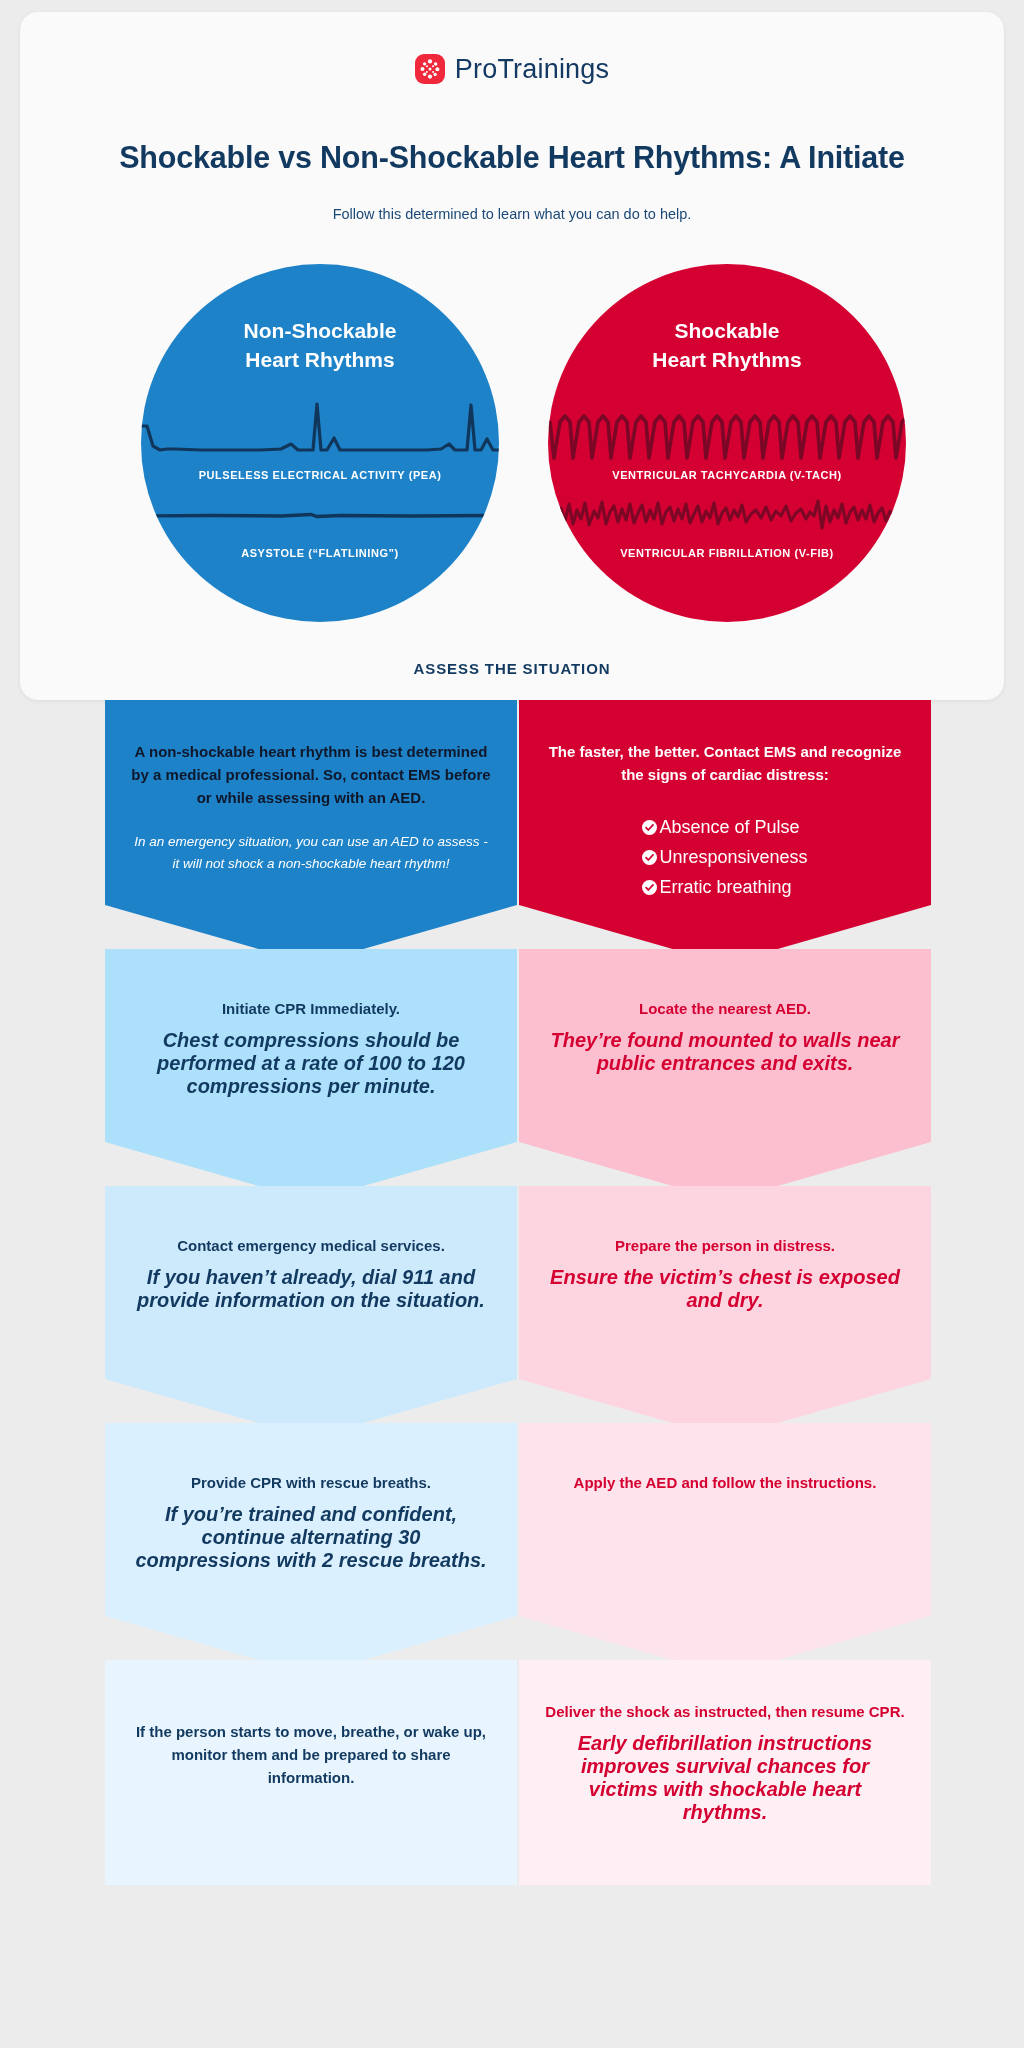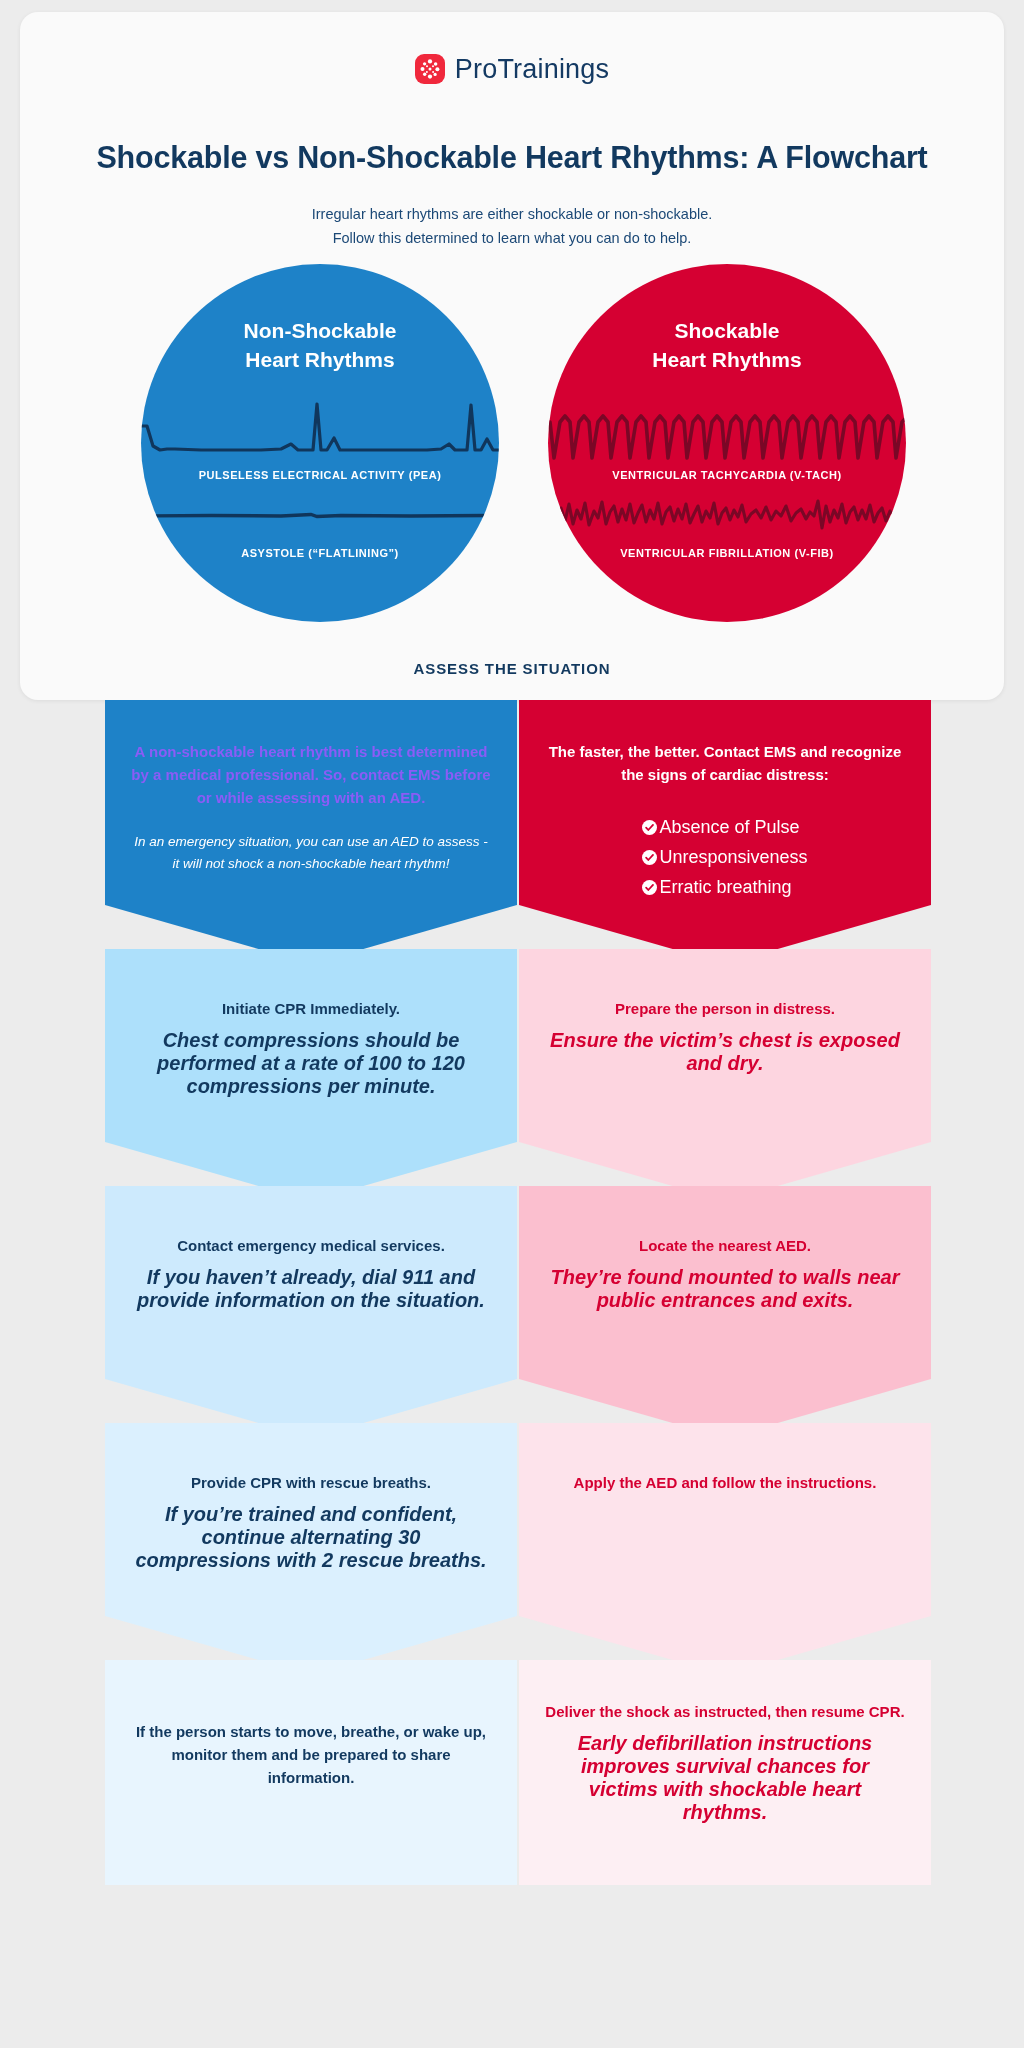--- a/index.html
+++ b/index.html
@@ -139,24 +139,23 @@
             <circle cx="12.0" cy="12.2" r="1.0"></circle>
             <circle cx="18.0" cy="12.2" r="1.0"></circle>
             <circle cx="18.1" cy="17.9" r="1.0"></circle>
             <circle cx="11.9" cy="17.9" r="1.0"></circle>
           </g>
         </svg>
       </span>
       <span class="logo-word">ProTrainings</span>
     </div>
 
-    <div class="headline">Shockable vs Non-Shockable Heart Rhythms: A Flowchart</div>
+    <div class="headline">Shockable vs Non-Shockable Heart Rhythms: A Initiate</div>
 
     <div class="subline">
-      <div>Irregular heart rhythms are either shockable or non-shockable.</div>
       <div>Follow this determined to learn what you can do to help.</div>
     </div>
 
     <div class="circle circle-blue">
       <div class="circle-title">
         <div>Non-Shockable</div>
         <div>Heart Rhythms</div>
       </div>
 
       <div class="wave-slot w1">
@@ -217,21 +216,21 @@
 
     <div class="col col-left">
 
       <div class="step" style="height:264px;padding-top:40px;">
         <div class="sbg">
           <svg viewBox="0 0 412 264" preserveAspectRatio="none">
               <path d="M0,0 H412 V205 L206,264 L0,205 Z" fill="#1e82c8"></path>
             </svg>
         </div>
         <div class="content">
-          <div class="s-head" style="color:#8b5cf6">A non-shockable heart rhythm is best determined by a medical professional. So, contact EMS before or while assessing with an AED.</div>
+          <div class="s-head" style="color:#0f172a">A non-shockable heart rhythm is best determined by a medical professional. So, contact EMS before or while assessing with an AED.</div>
           <div class="s-note" style="color:#ffffff;margin-top:22px">In an emergency situation, you can use an AED to assess - it will not shock a non-shockable heart rhythm!</div>
         </div>
       </div>
 
       <div class="step" style="height:252px;margin-top:-15px;padding-top:48px;">
         <div class="sbg">
           <svg viewBox="0 0 412 252" preserveAspectRatio="none">
               <path d="M0,0 H412 V193 L206,252 L0,193 Z" fill="#ade0fb"></path>
             </svg>
         </div>
@@ -312,44 +311,44 @@
               </span>
               <span>Erratic breathing</span>
             </li>
           </ul>
         </div>
       </div>
 
       <div class="step" style="height:252px;margin-top:-15px;padding-top:48px;">
         <div class="sbg">
           <svg viewBox="0 0 412 252" preserveAspectRatio="none">
+              <path d="M0,0 H412 V193 L206,252 L0,193 Z" fill="#fbbfcf"></path>
+            </svg>
+        </div>
+        <div class="content">
+          <div class="s-head" style="color:#d50032">Locate the nearest AED.</div>
+          <div class="s-body" style="color:#d50032;margin-top:9px">They’re found mounted to walls near public entrances and exits.</div>
+        </div>
+      </div>
+
+      <div class="step" style="height:252px;margin-top:-15px;padding-top:48px;">
+        <div class="sbg">
+          <svg viewBox="0 0 412 252" preserveAspectRatio="none">
               <path d="M0,0 H412 V193 L206,252 L0,193 Z" fill="#fdd5e0"></path>
             </svg>
         </div>
         <div class="content">
           <div class="s-head" style="color:#d50032">Prepare the person in distress.</div>
           <div class="s-body" style="color:#d50032;margin-top:9px">Ensure the victim’s chest is exposed and dry.</div>
         </div>
       </div>
 
       <div class="step" style="height:252px;margin-top:-15px;padding-top:48px;">
         <div class="sbg">
           <svg viewBox="0 0 412 252" preserveAspectRatio="none">
-              <path d="M0,0 H412 V193 L206,252 L0,193 Z" fill="#fbbfcf"></path>
-            </svg>
-        </div>
-        <div class="content">
-          <div class="s-head" style="color:#d50032">Locate the nearest AED.</div>
-          <div class="s-body" style="color:#d50032;margin-top:9px">They’re found mounted to walls near public entrances and exits.</div>
-        </div>
-      </div>
-
-      <div class="step" style="height:252px;margin-top:-15px;padding-top:48px;">
-        <div class="sbg">
-          <svg viewBox="0 0 412 252" preserveAspectRatio="none">
               <path d="M0,0 H412 V193 L206,252 L0,193 Z" fill="#fde3eb"></path>
             </svg>
         </div>
         <div class="content">
           <div class="s-head" style="color:#d50032">Apply the AED and follow the instructions.</div>
         </div>
       </div>
 
       <div class="step" style="height:225px;margin-top:-15px;padding-top:40px;">
         <div class="sbg">

